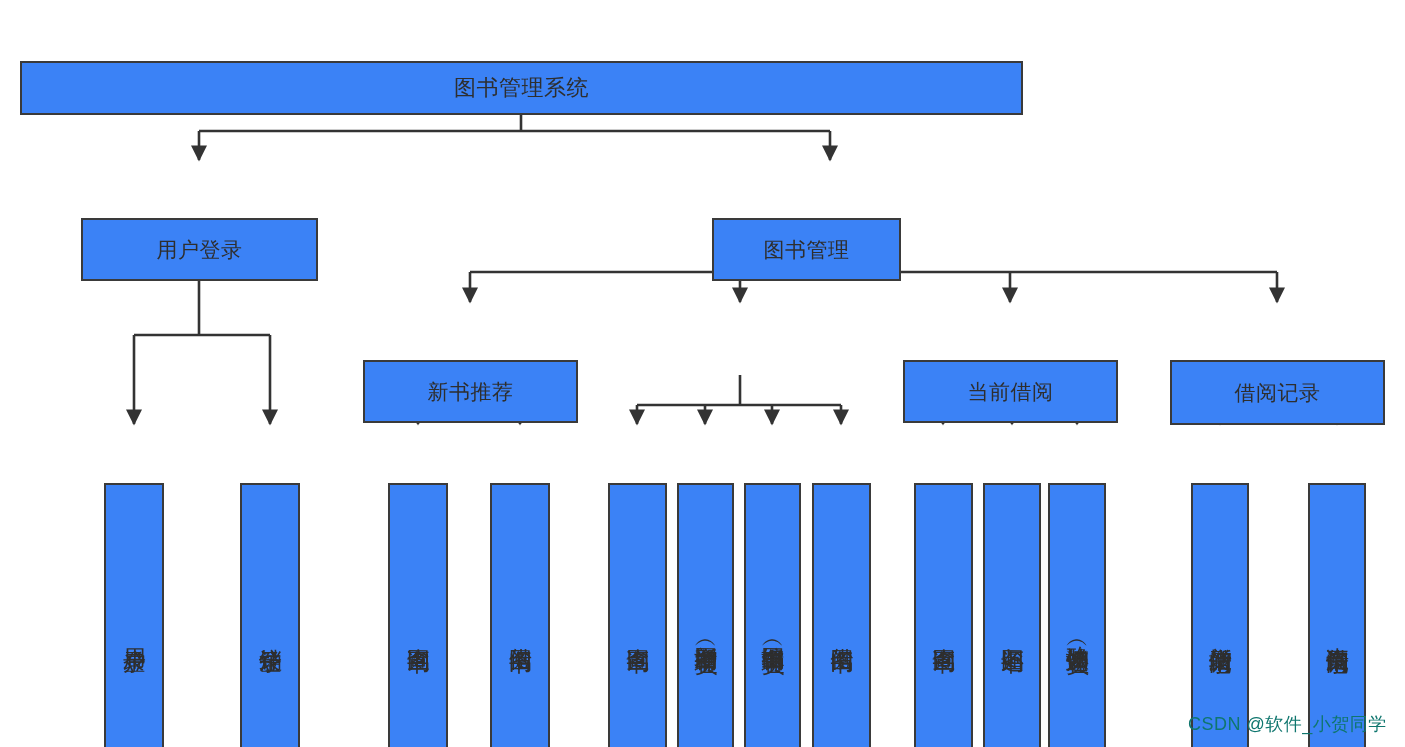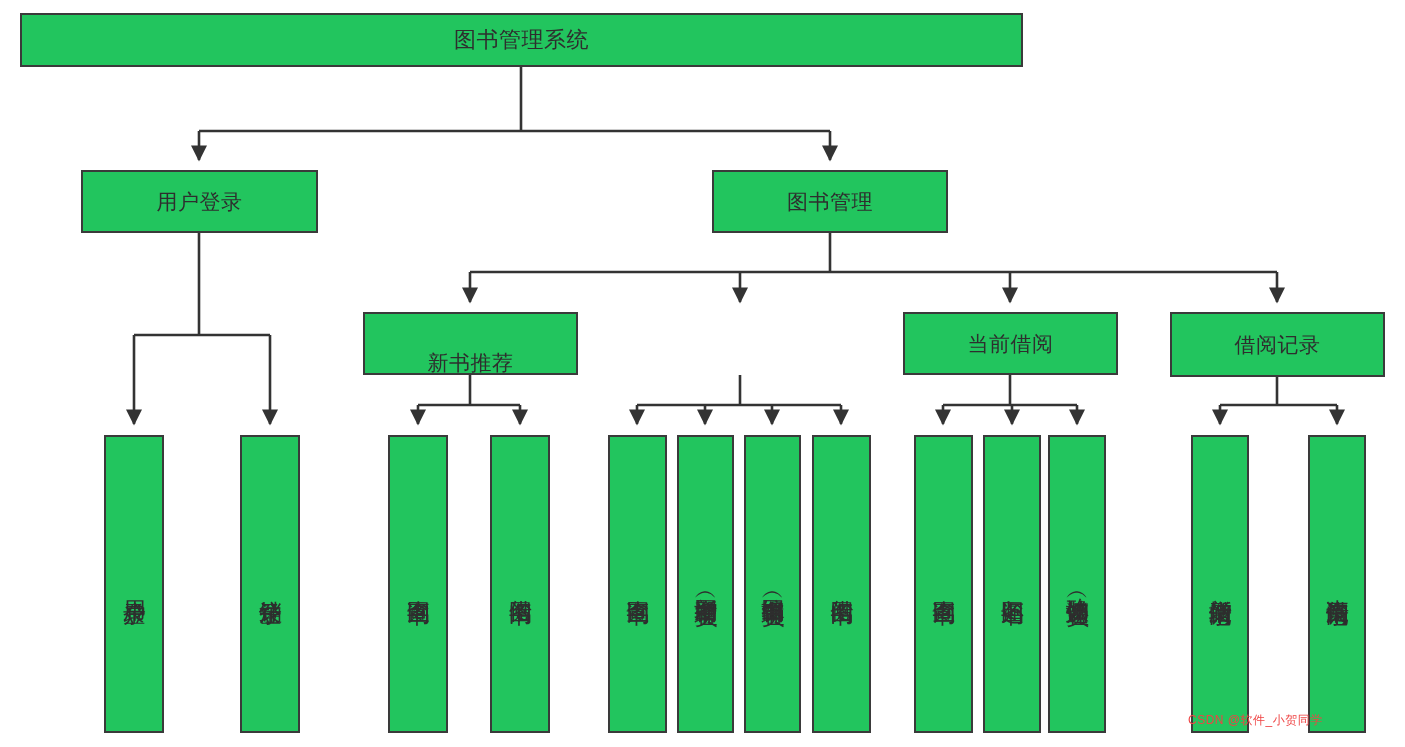--- a/index.html
+++ b/index.html
@@ -22,27 +22,28 @@
     position: absolute;
     left: 0;
     top: 0;
     width: 1405px;
     height: 747px;
     pointer-events: none;
   }
   .node {
     position: absolute;
     box-sizing: border-box;
-    background: #22c55e;
+    background: #3b82f6;
     border: 2px solid #3a3a3a;
     display: flex;
     align-items: center;
     justify-content: center;
     color: #2e2e2e;
     z-index: 2;
+    margin-top: 48px;
   }
   .node .label {
     display: block;
     line-height: 1.02;
     letter-spacing: 0.5px;
     text-align: center;
     white-space: nowrap;
   }
   .node.horiz .label {
     font-size: 21px;
@@ -60,22 +61,22 @@
     text-orientation: upright;
     font-size: 23px;
     line-height: 1.12;
     letter-spacing: 1px;
     max-height: 100%;
   }
   .watermark {
     position: absolute;
     left: 1188px;
     top: 712px;
-    font-size: 12px;
-    color: #ef4444;
+    font-size: 18px;
+    color: #0f766e;
     letter-spacing: 0.5px;
     z-index: 5;
     white-space: nowrap;
     font-family: "Liberation Sans", "DejaVu Sans", sans-serif;
   }
 </style>
 </head>
 <body>
 
 <div id="canvas">
@@ -130,25 +131,25 @@
     </g>
   </svg>
 
   <div class="node root horiz" style="left:20px; top:13px; width:1003px; height:54px;">
     <span class="label">图书管理系统</span>
   </div>
 
   <div class="node horiz" style="left:81px; top:170px; width:237px; height:63px;">
     <span class="label">用户登录</span>
   </div>
-  <div class="node horiz" style="left:712px; top:170px; width:236px; height:63px;">
+  <div class="node horiz" style="left:712px; top:170px; width:189px; height:63px;">
     <span class="label">图书管理</span>
   </div>
 
-  <div class="node horiz" style="left:363px; top:312px; width:215px; height:63px;align-items:flex-end;">
+  <div class="node horiz" style="left:363px; top:312px; width:215px; height:63px;">
     <span class="label">新书推荐</span>
   </div>
   <div class="node horiz" style="left:903px; top:312px; width:215px; height:63px;">
     <span class="label">当前借阅</span>
   </div>
   <div class="node horiz" style="left:1170px; top:312px; width:215px; height:65px;">
     <span class="label">借阅记录</span>
   </div>
 
   <div class="node leaf" style="left:104px; top:435px; width:60px; height:298px;">

